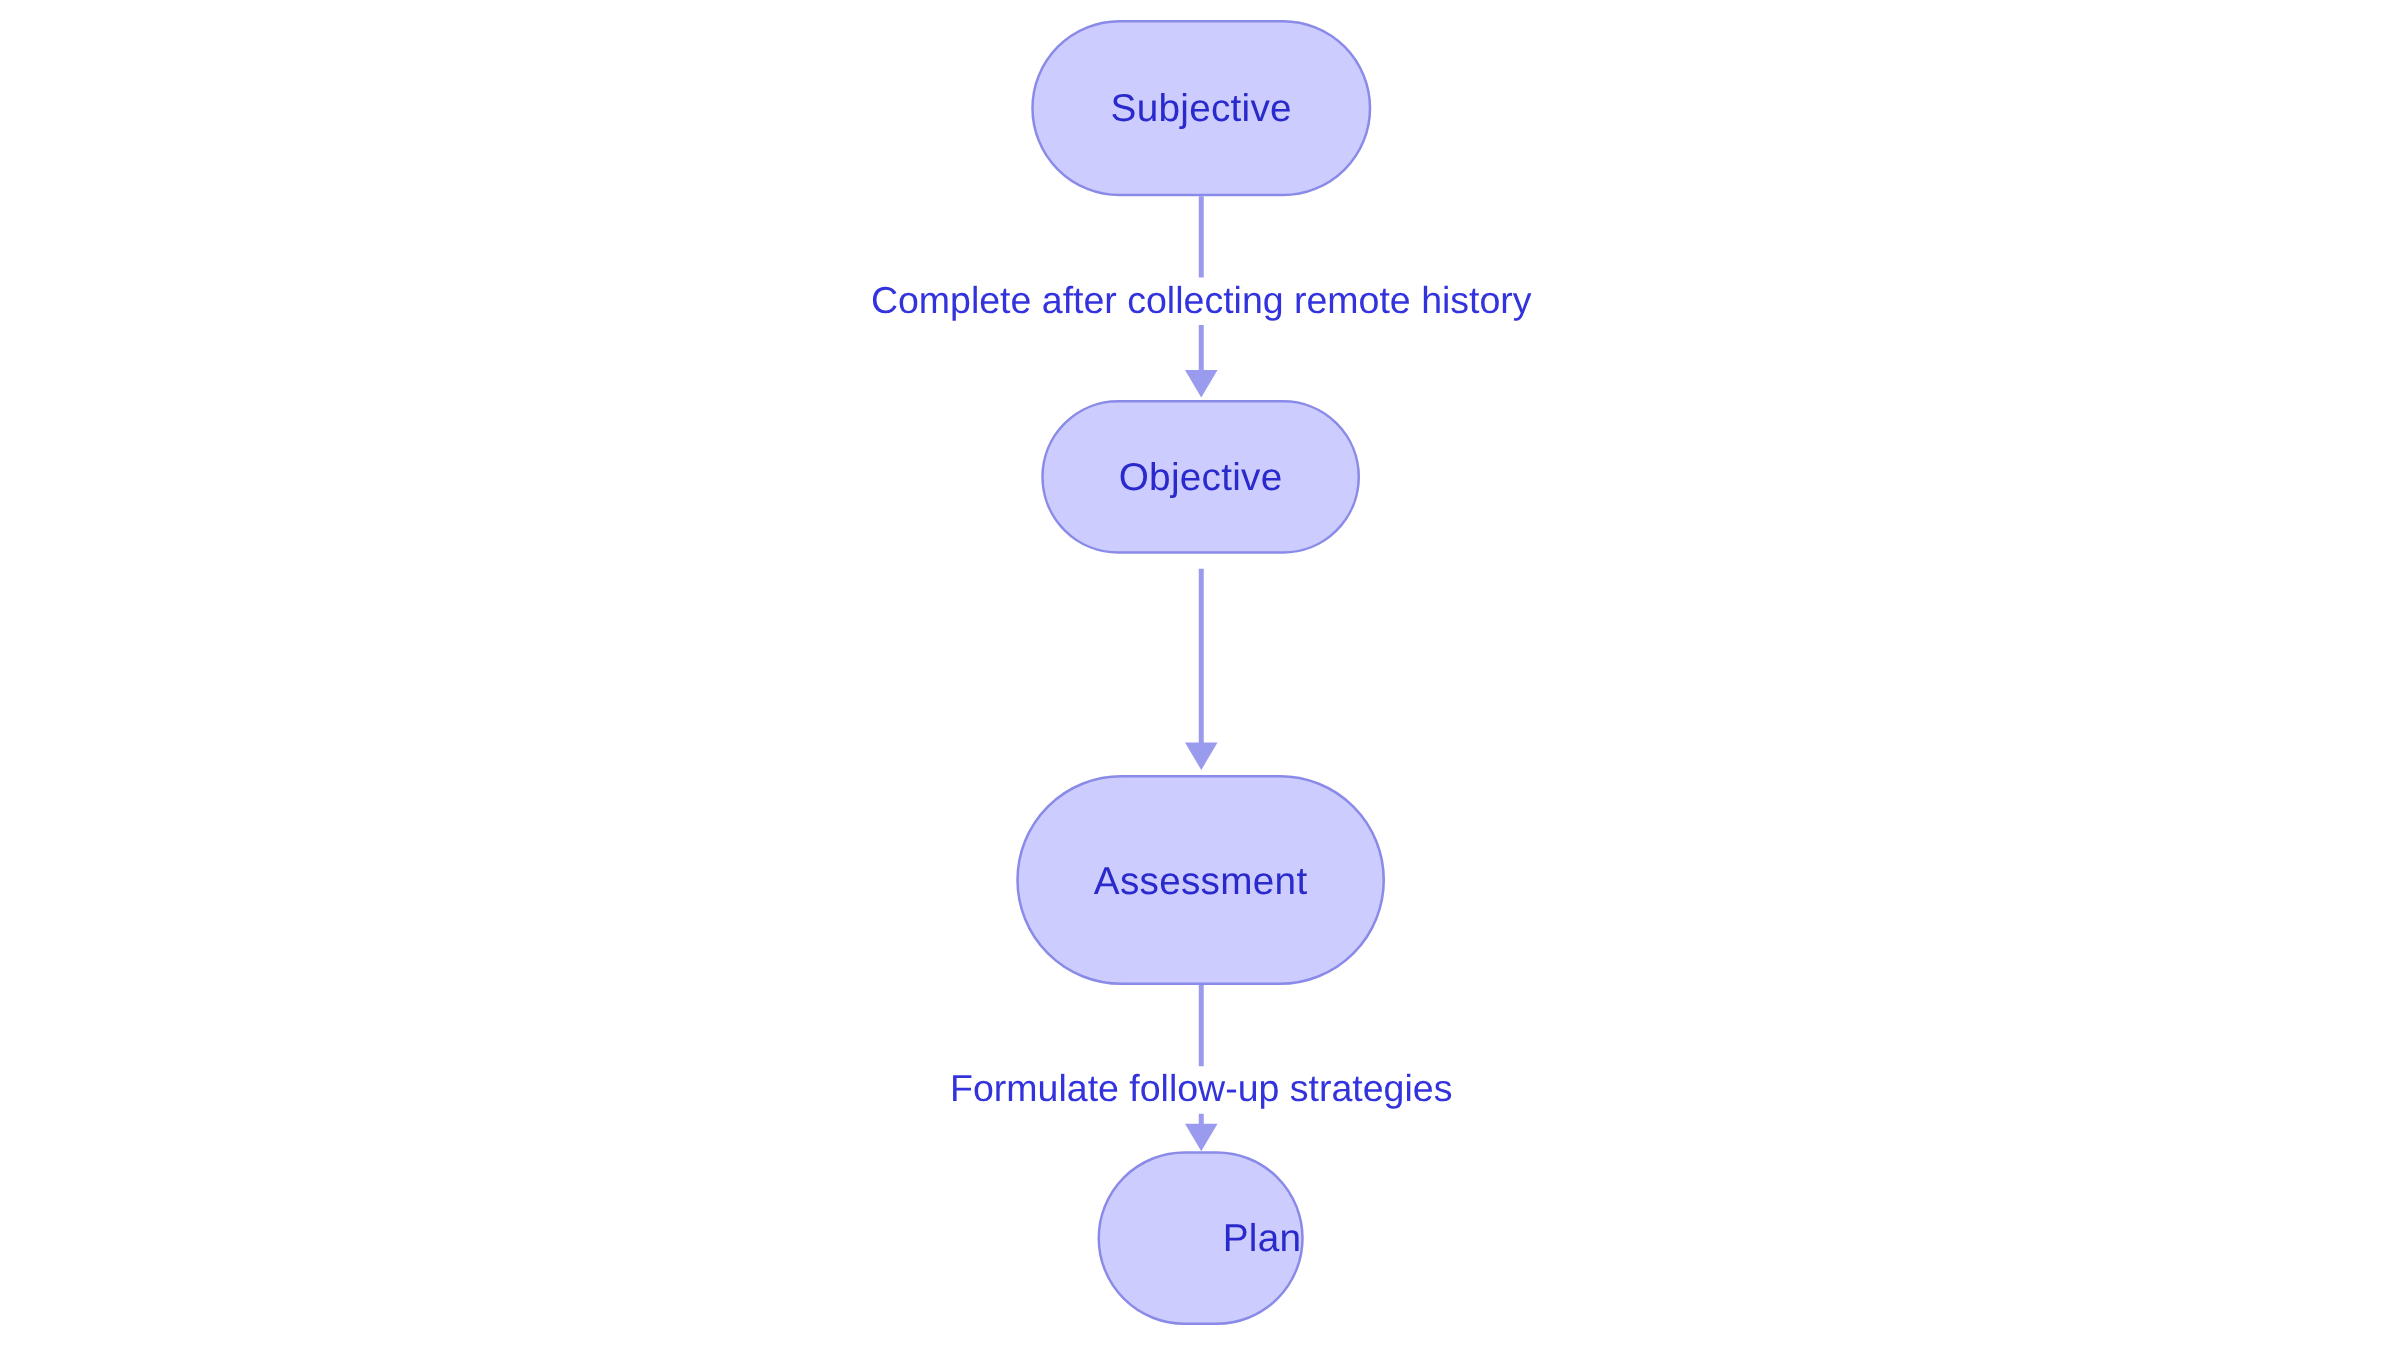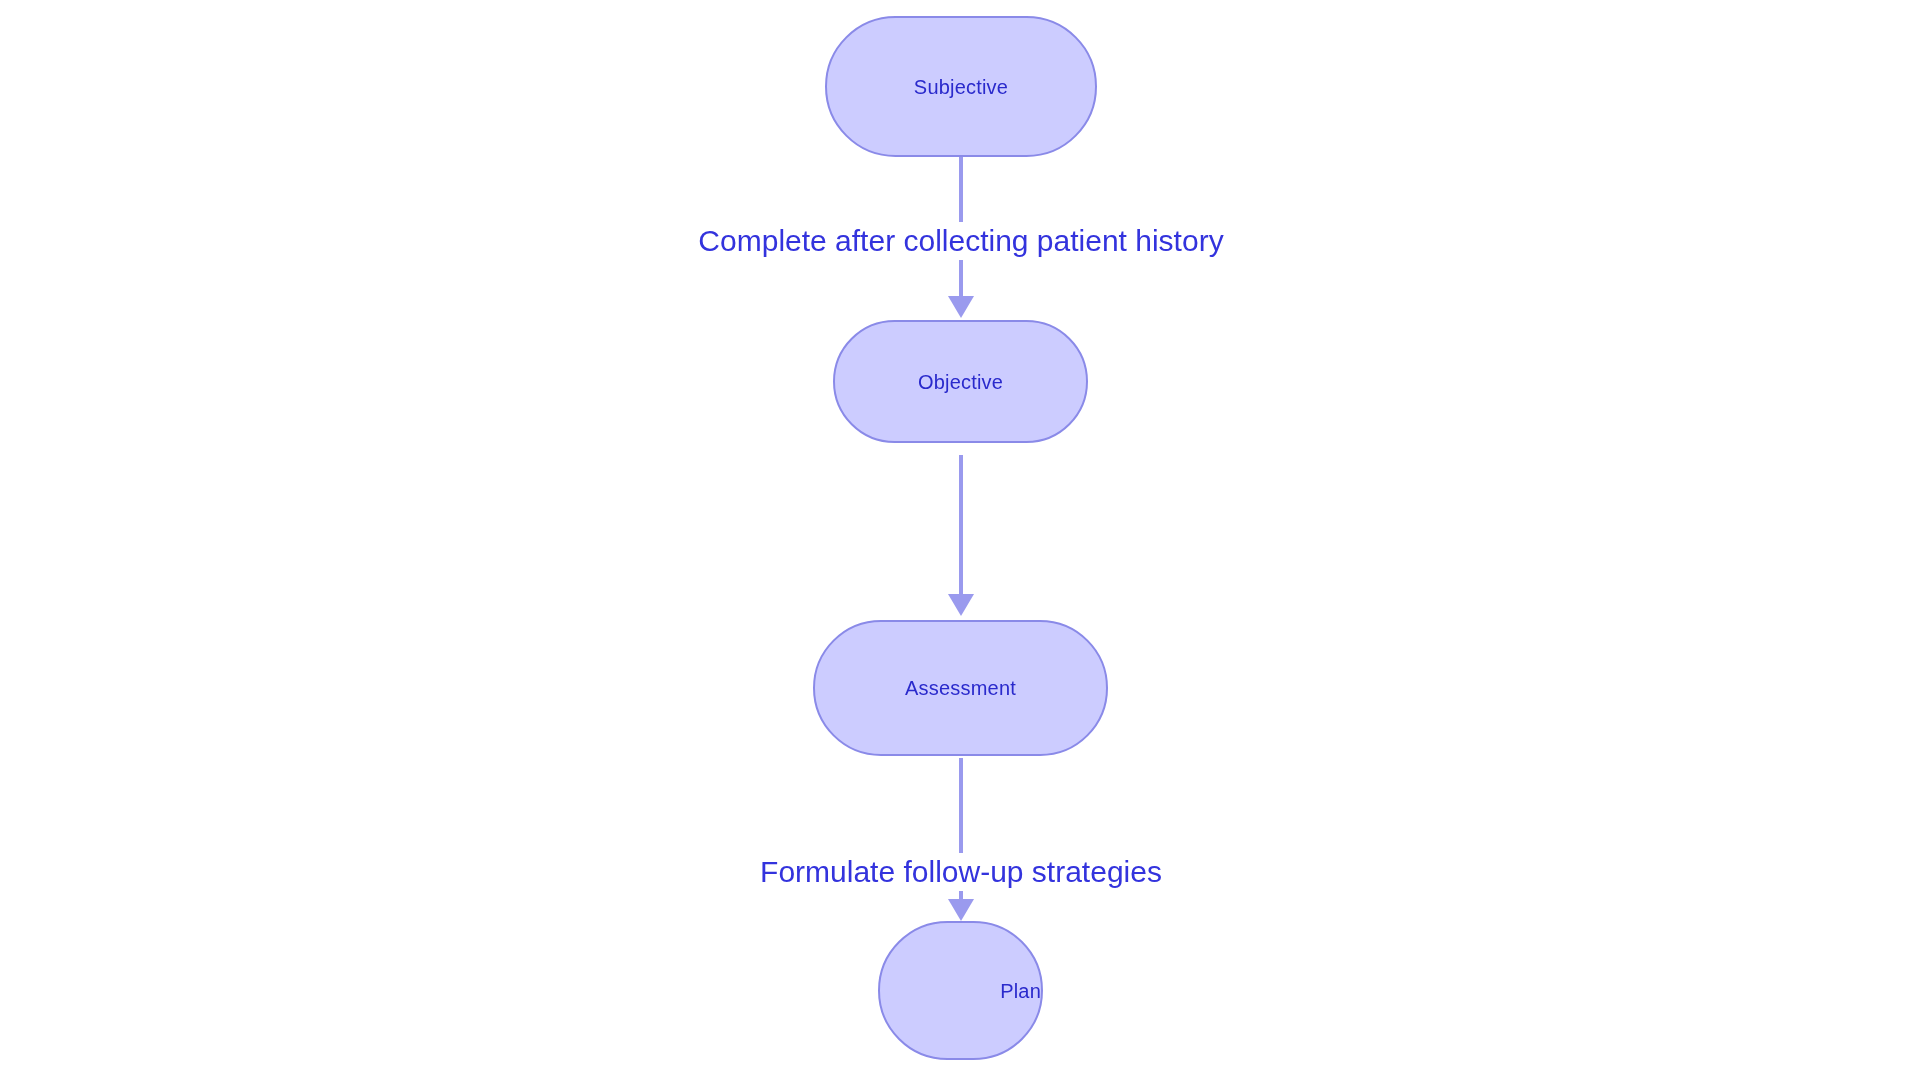--- a/index.html
+++ b/index.html
@@ -34,33 +34,33 @@
     color: #2a2acc;
     font-size: 32px;
     font-weight: 400;
     letter-spacing: 0.2px;
     line-height: 1;
     white-space: nowrap;
     z-index: 3;
   }
   .node-label {
     color: #2a2acc;
-    font-size: 20px;
+    font-size: 31px;
     line-height: 1;
     white-space: nowrap;
   }
 
   #node-subjective {
     left: 825px;  top: 16px;  width: 272px; height: 141px;
   }
   #node-objective {
     left: 833px;  top: 320px; width: 255px; height: 123px;
   }
   #node-assessment {
-    left: 813px;  top: 620px; width: 295px; height: 136px;
+    left: 813px;  top: 620px; width: 295px; height: 168px;
   }
   #node-plan {
     left: 878px;  top: 921px; width: 165px; height: 139px; justify-content: flex-end;
   }
 
   
   .edge-line {
     position: absolute;
     width: 4px;
     background: #9a9aee;
@@ -107,21 +107,21 @@
   #edge-label-2 { top: 523px; }
   #edge-label-3 { top: 853px; }
 </style>
 </head>
 <body>
 
 <div id="diagram-root">
 
   <div class="edge-line" id="edge-1-line"></div>
   <div class="edge-arrow" id="edge-1-arrow"></div>
-  <div class="edge-label" id="edge-label-1">Complete after collecting patient history</div>
+  <div class="edge-label" id="edge-label-1">Complete after collecting remote history</div>
 
   <div class="edge-line" id="edge-2-line"></div>
   <div class="edge-arrow" id="edge-2-arrow"></div>
 
   <div class="edge-line" id="edge-3-line"></div>
   <div class="edge-arrow" id="edge-3-arrow"></div>
   <div class="edge-label" id="edge-label-3">Formulate follow-up strategies</div>
 
   <div class="node" id="node-subjective">
     <span class="node-label">Subjective</span>

